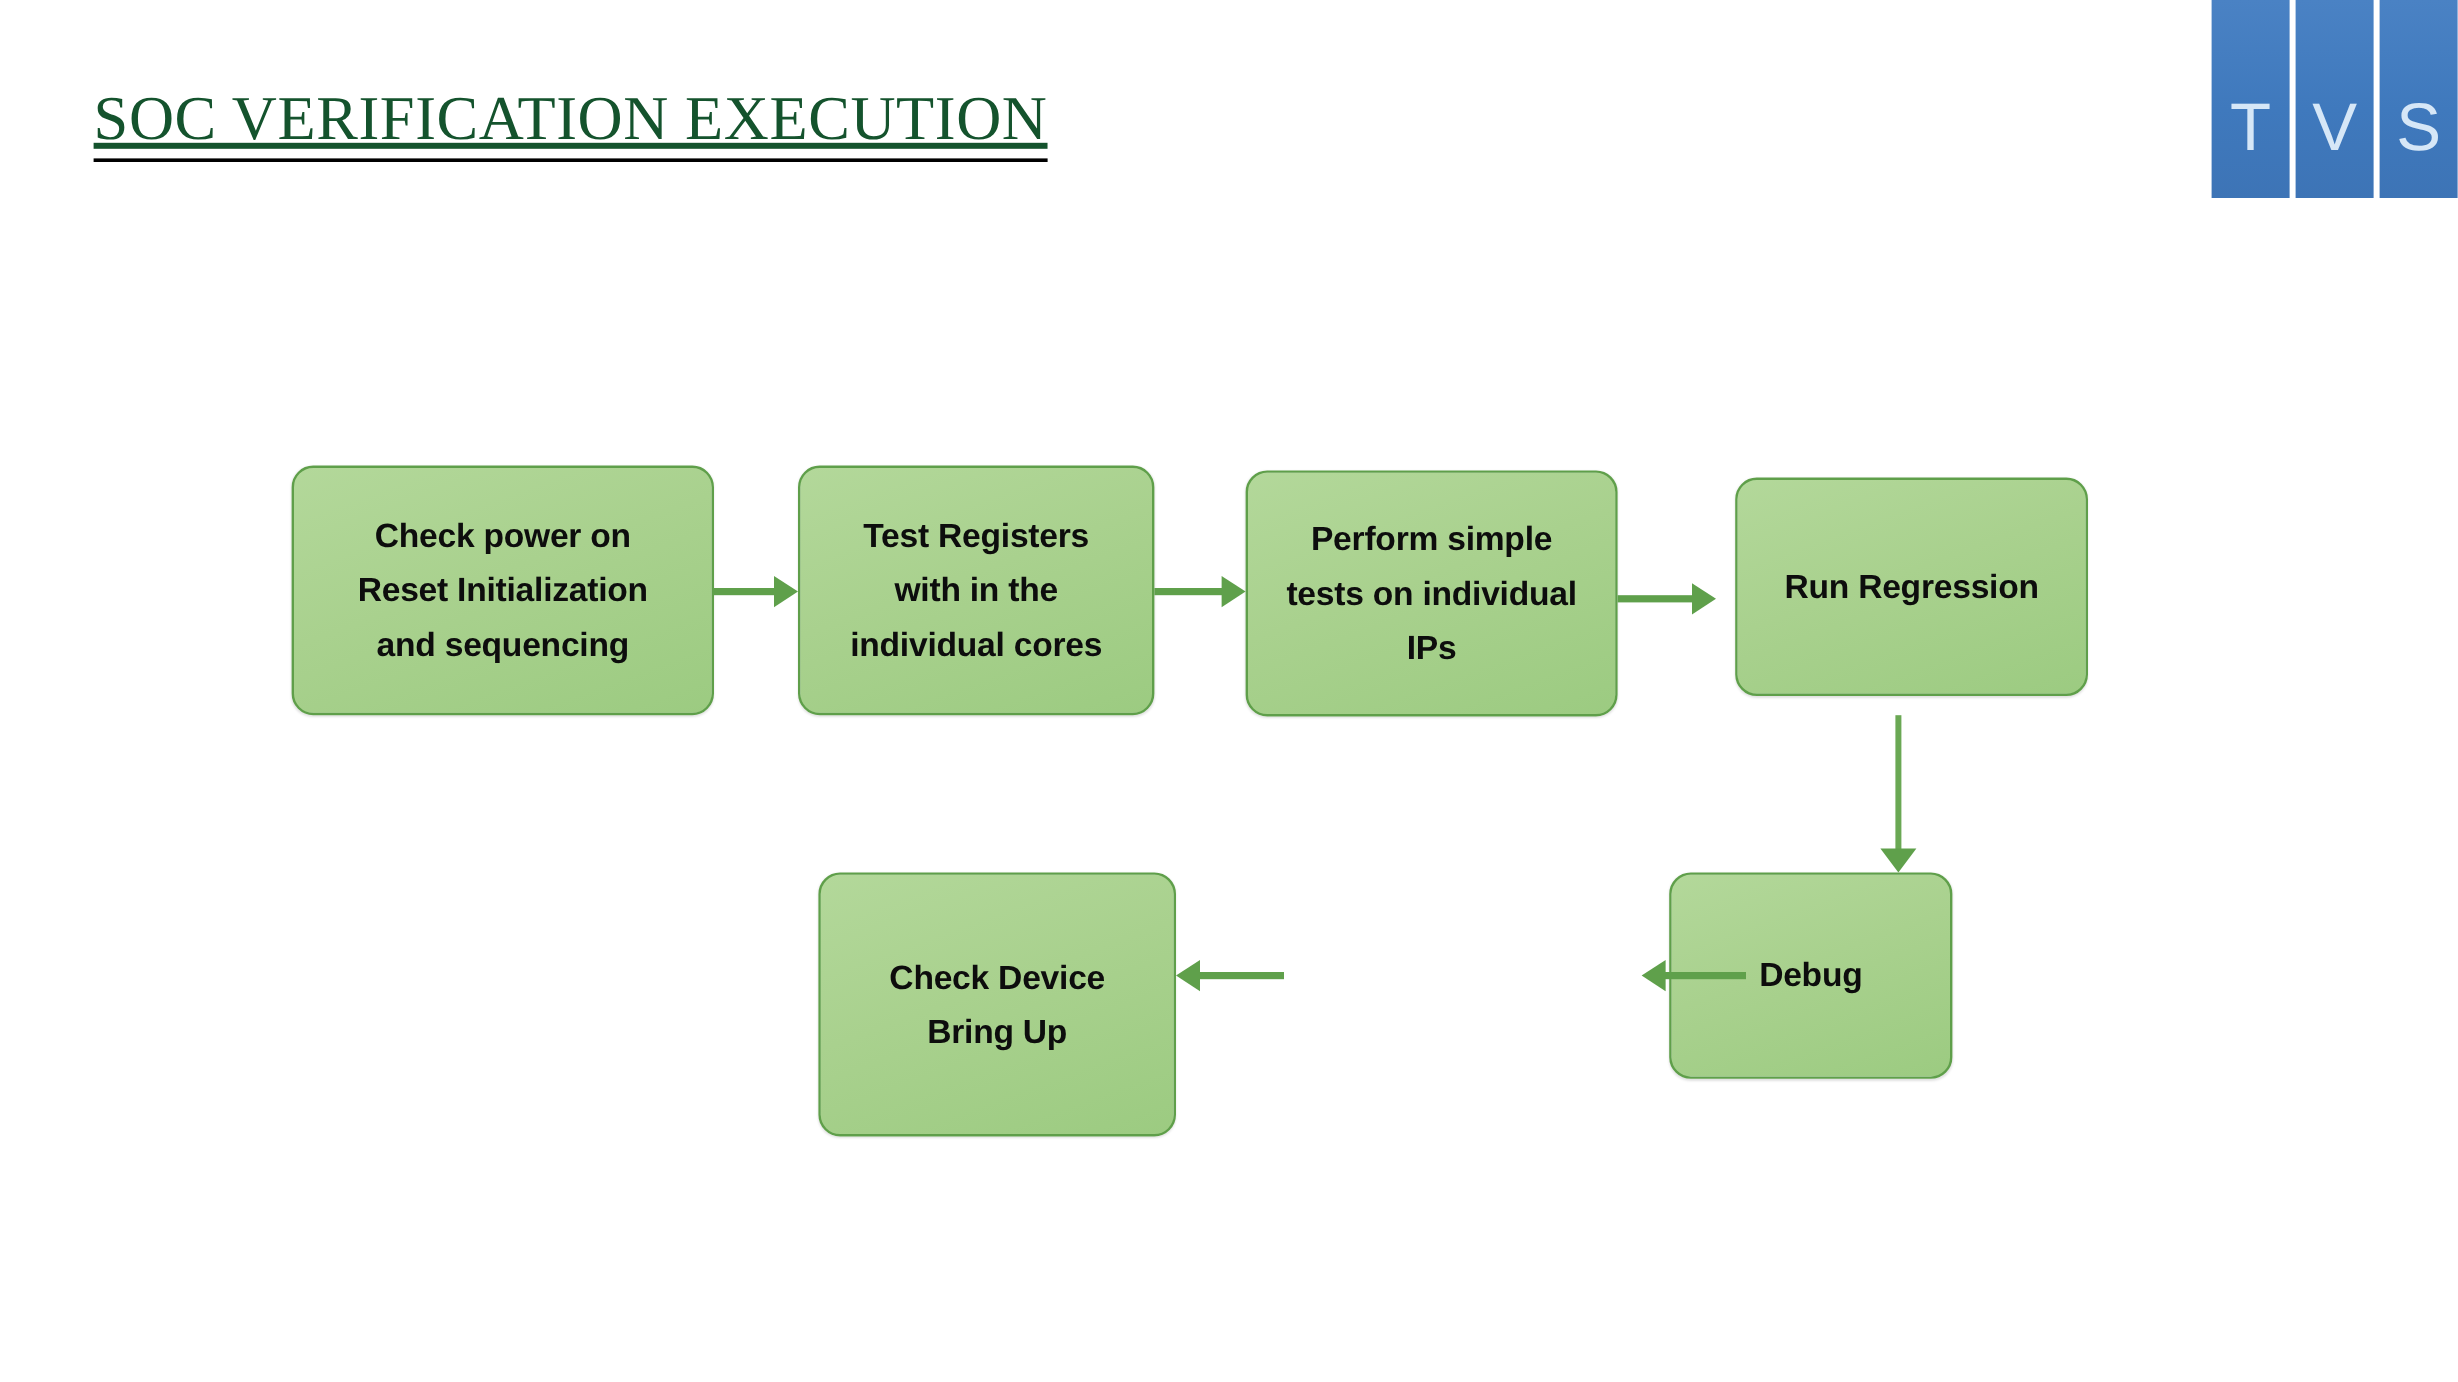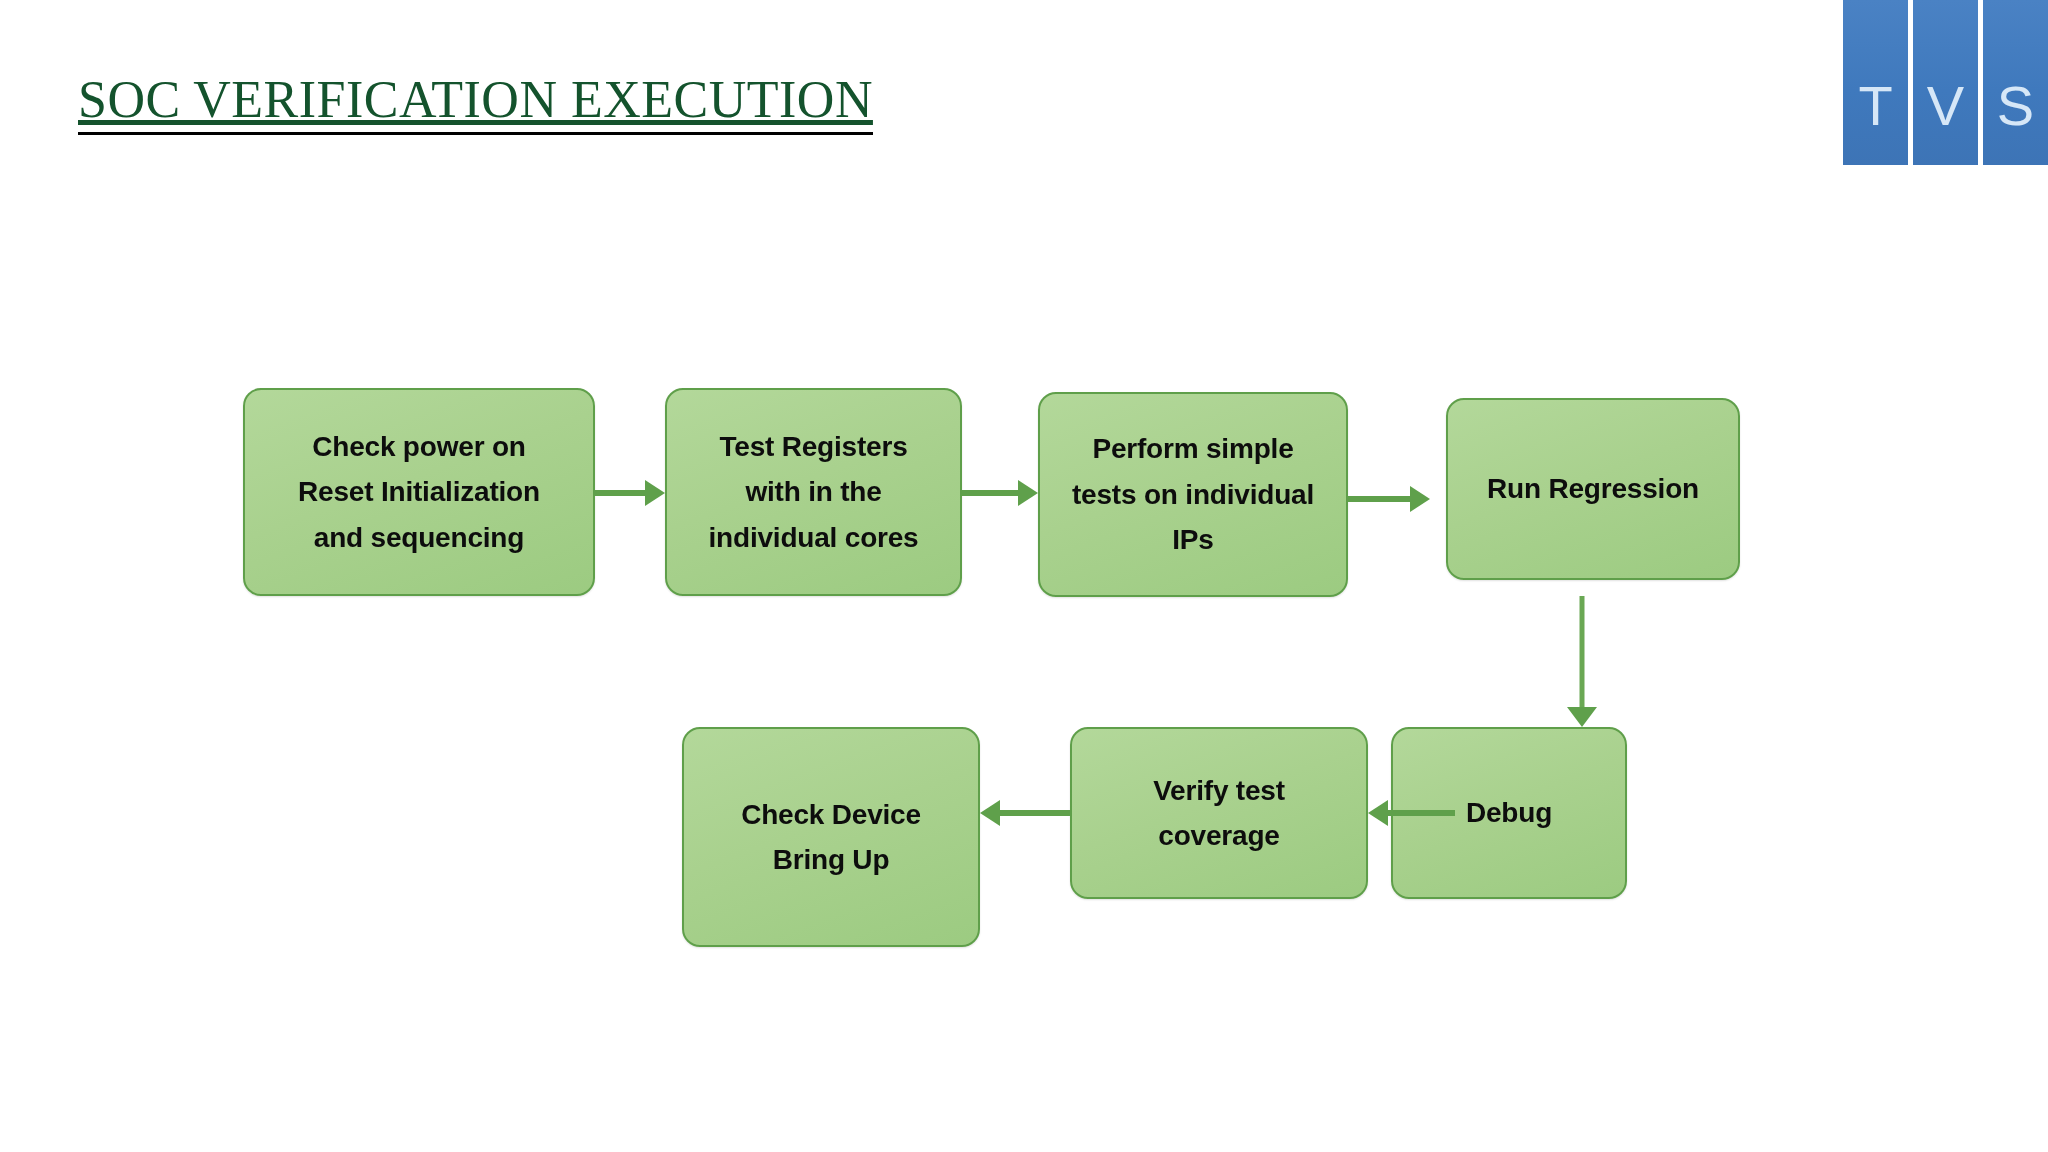--- a/index.html
+++ b/index.html
@@ -169,24 +169,20 @@
 
   <div class="flow-box" style="left:1430px; top:398px; width:294px; height:182px;margin-left:16px;">
     <span>Run Regression</span>
   </div>
 
   <div class="flow-box" style="left:682px; top:727px; width:298px; height:220px;">
     <span>Check Device
 Bring Up</span>
   </div>
 
-  <div class="flow-box" style="left:1070px; top:727px; width:298px; height:172px;">
-    <span>Verify test
-coverage</span>
-  </div>
 
   <div class="flow-box" style="left:1391px; top:727px; width:236px; height:172px;">
     <span>Debug</span>
   </div>
 
   <div class="arrow-h right" style="left:594px; top:478px; width:71px; height:30px;">
     <div class="shaft" style="width:55px;"></div>
     <div class="head"></div>
   </div>
 

